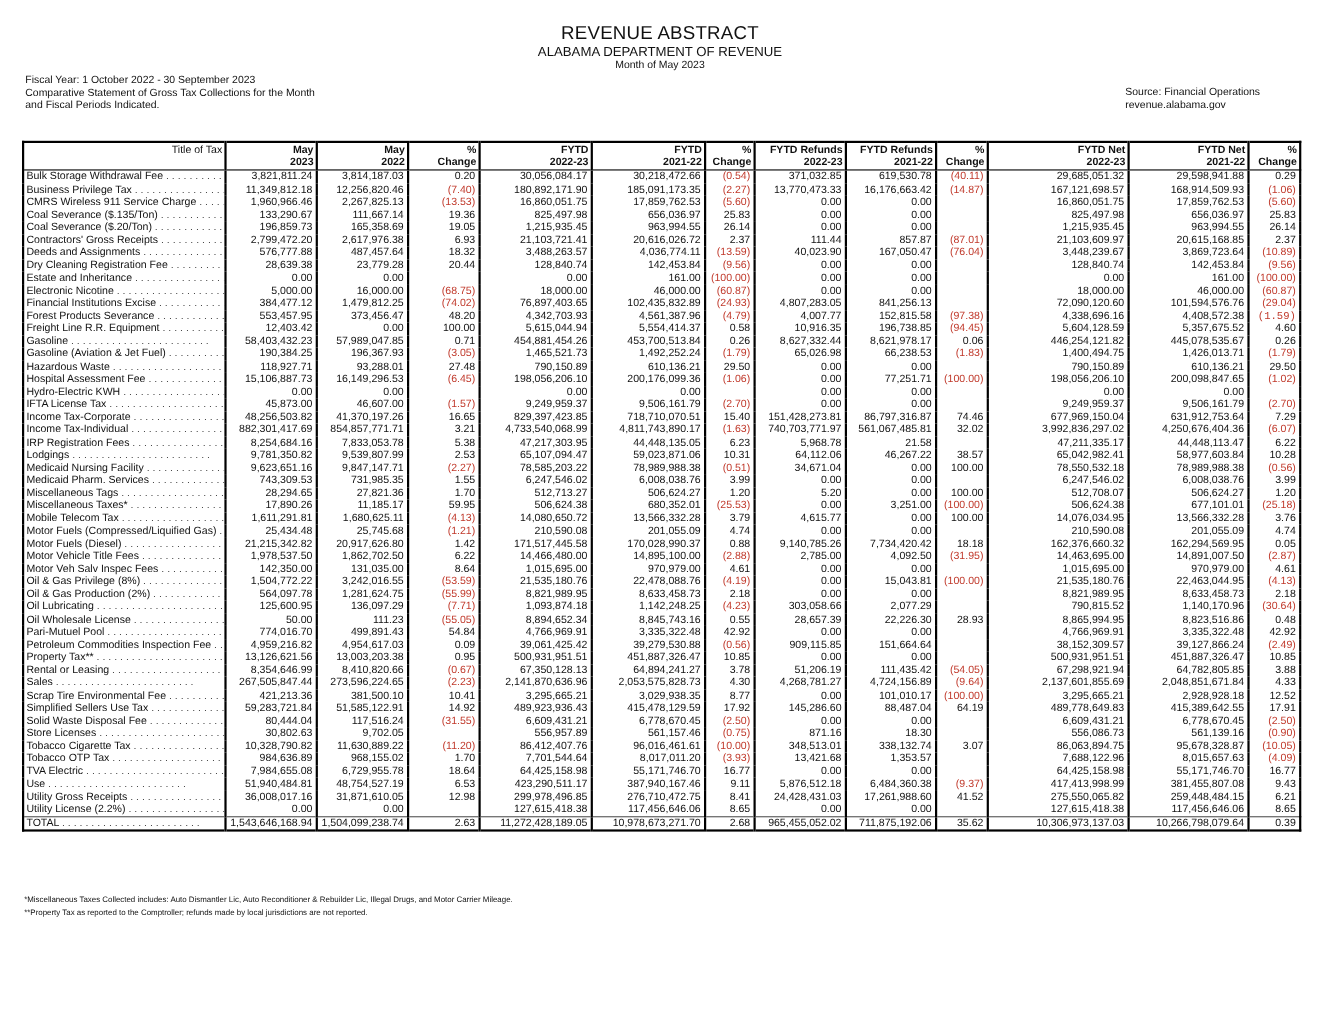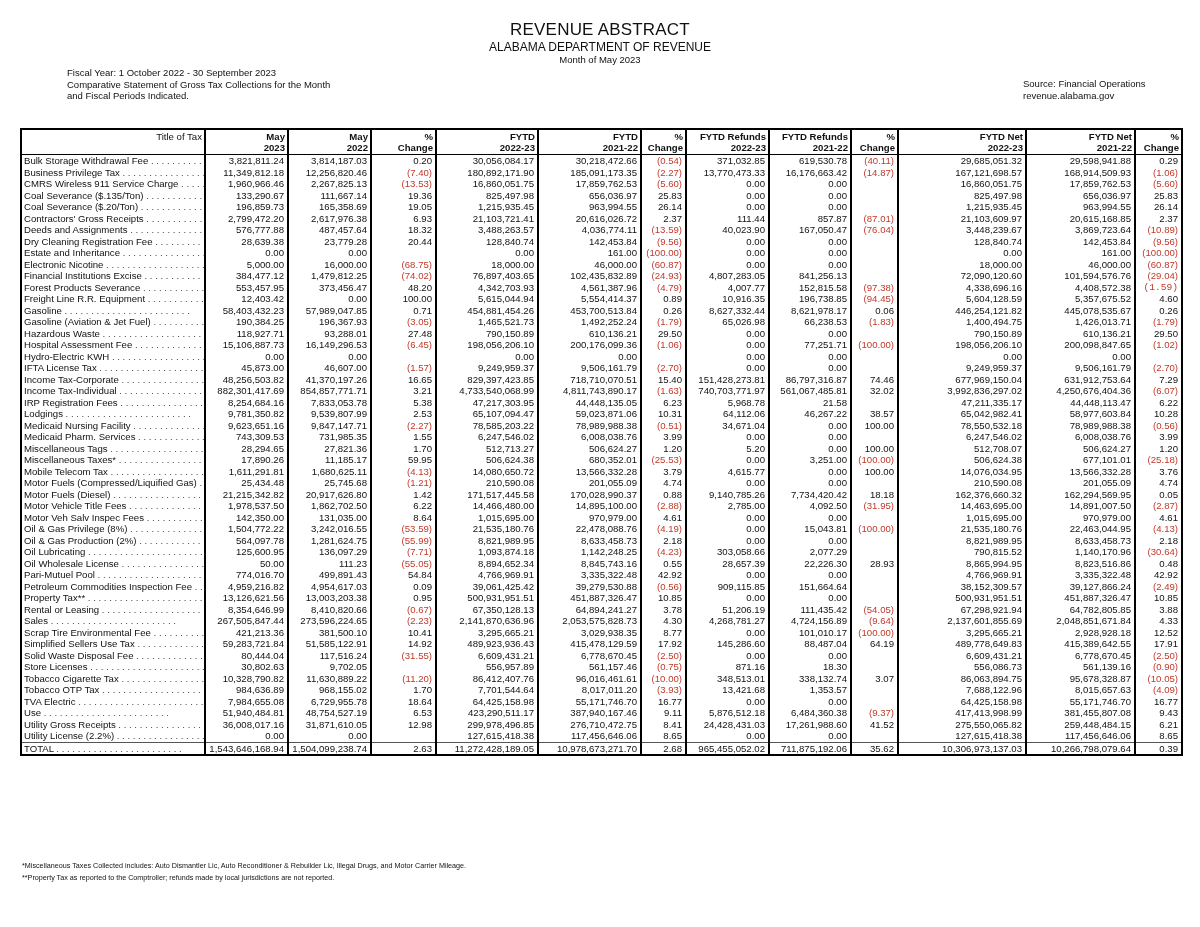--- a/index.html
+++ b/index.html
@@ -1,30 +1,30 @@
 <!DOCTYPE html>
 <html><head>
 <meta charset="utf-8">
 <style>
   html, body { margin:0; padding:0; background:#fff; }
   body { width:1200px; height:927px; position:relative; font-family:"Liberation Sans", sans-serif; color:#111; overflow:hidden; }
   .title { position:absolute; top:20px; left:0; width:1200px; text-align:center; font-size:17px; letter-spacing:0.2px; }
   .subtitle { position:absolute; top:40px; left:0; width:1200px; text-align:center; font-size:12px; }
   .month { position:absolute; top:54px; left:0; width:1200px; text-align:center; font-size:9.5px; }
-  .left-info { position:absolute; top:67px; left:23px; font-size:9.5px; line-height:11.5px;margin-left:44px; }
+  .left-info { position:absolute; top:67px; left:23px; font-size:9.5px; line-height:11.5px; }
   .right-info { position:absolute; top:78px; left:1023px; font-size:9.5px; line-height:11.5px; }
   table { position:absolute; top:128px; left:20px; width:1161px; border-collapse:collapse; font-size:9.6px; table-layout:fixed; border:2px solid #000; }
   th { font-weight:bold; font-size:9.6px; line-height:11px; padding:1px 2px; border-left:2px solid #000; border-bottom:1.5px solid #000; vertical-align:top;text-align:right; }
   th.tt { font-weight:normal; }
   td { padding:0 3px; line-height:11.5px; height:11.5px; white-space:nowrap; overflow:hidden; border-left:2px solid #000; text-align:right; }
   td.name { text-align:left; padding-left:2px; }
   td.neg { color:#c0392b; }
   tr.total td { border-top:1.5px solid #555; border-bottom:1px solid #888; }
   .dots { color:#444; }
-  .foot { position:absolute; left:22px; font-size:7.2px;margin-top:48px; }
+  .foot { position:absolute; left:22px; font-size:7.2px; }
 </style>
 </head>
 <body>
 
 <div class="title">REVENUE ABSTRACT</div>
 <div class="subtitle">ALABAMA DEPARTMENT OF REVENUE</div>
 <div class="month">Month of May 2023</div>
 
 <div class="left-info">
   <div>Fiscal Year: 1 October 2022 - 30 September 2023</div>
@@ -289,21 +289,21 @@
         <td>4,408,572.38</td>
         <td class="neg" style="color: rgb(192, 57, 43); font-family: Liberation Mono, monospace;">(1.59)</td>
       </tr>
       <tr>
         <td class="name" style="border-left: none;"><span>Freight Line R.R. Equipment</span><span class="dots"> . . . . . . . . . . . . . . . . . . . . . . . .</span></td>
         <td>12,403.42</td>
         <td>0.00</td>
         <td>100.00</td>
         <td>5,615,044.94</td>
         <td>5,554,414.37</td>
-        <td>0.89</td>
+        <td>0.58</td>
         <td>10,916.35</td>
         <td>196,738.85</td>
         <td class="neg" style="color: rgb(192, 57, 43);">(94.45)</td>
         <td>5,604,128.59</td>
         <td>5,357,675.52</td>
         <td>4.60</td>
       </tr>
       <tr>
         <td class="name" style="border-left: none;"><span>Gasoline</span><span class="dots"> . . . . . . . . . . . . . . . . . . . . . . . .</span></td>
         <td>58,403,432.23</td>

